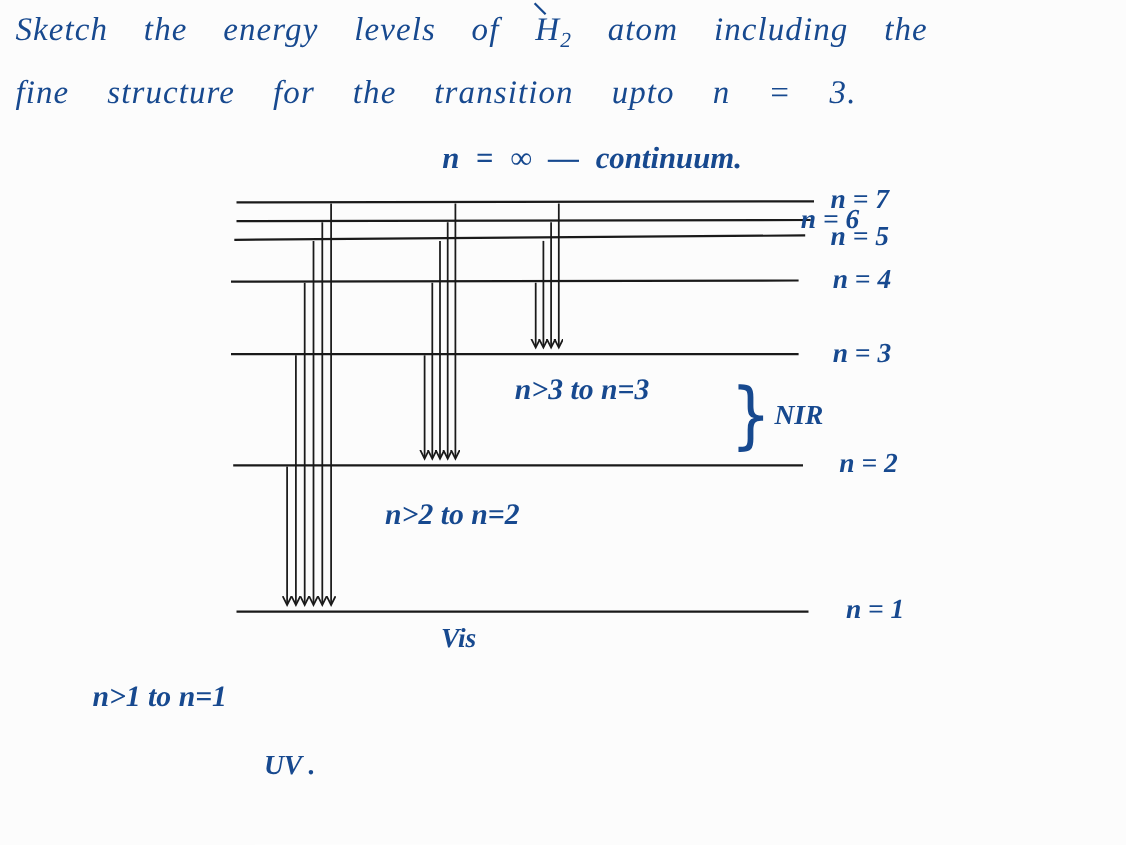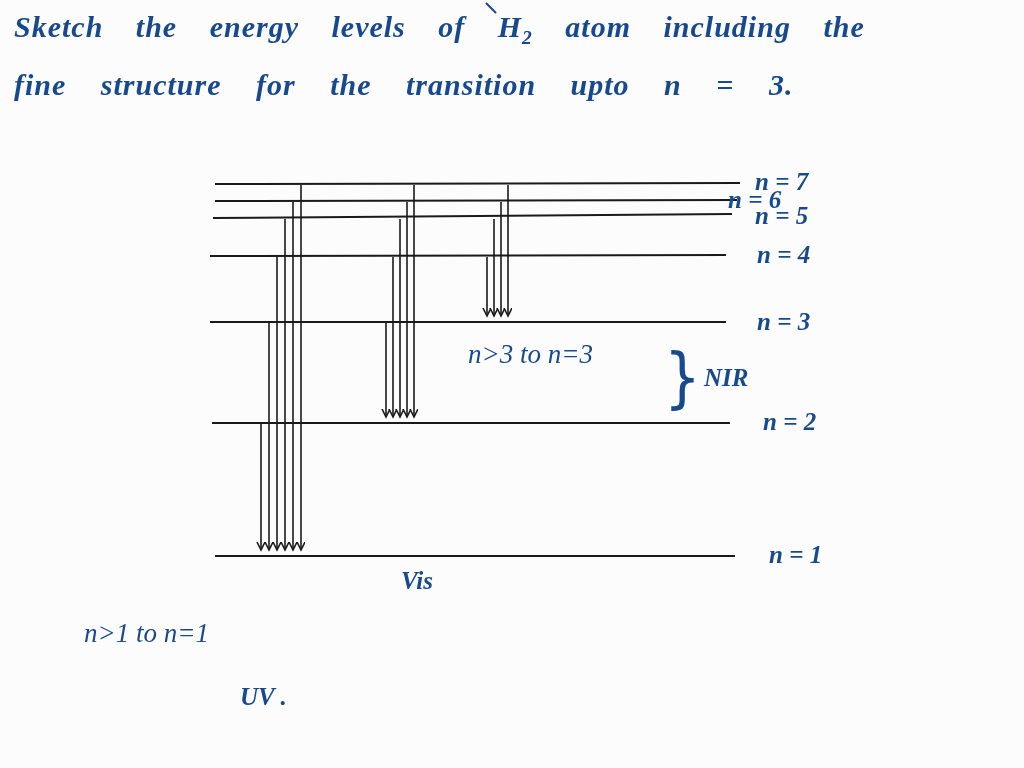--- a/index.html
+++ b/index.html
@@ -12,27 +12,27 @@
     font-family: "Liberation Serif", serif;
   }
   .hw {
     position: absolute;
     font-family: "Liberation Serif", serif;
     font-style: italic;
     color: #17498f;
     white-space: nowrap;
     line-height: 1.1;
   }
-  .title-line { font-size: 30px; font-weight: bold; letter-spacing: 1px; }
+  .title-line { font-size: 30px; font-weight: normal; letter-spacing: 1px; }
   #title-line-1 { left: 14px; top: 10px; word-spacing: 24px; }
   #title-line-2 { left: 14px; top: 68px; word-spacing: 26px; }
   sub.hsub { font-size: 0.65em; }
   #continuum-label { left: 402px; top: 130px; font-size: 28px; font-weight: bold; word-spacing: 8px; }
   .level-label { font-size: 25px; font-weight: bold; }
-  .series-text { font-size: 27px; font-weight: normal; }
+  .series-text { font-size: 27px; font-weight: bold; }
   .band-text { font-size: 25px; font-weight: bold; }
   #nir-brace {
     position: absolute; left: 664px; top: 338px;
     font-size: 58px; color: #17498f; font-style: normal;
     transform: scaleY(1.15); transform-origin: top left;
     font-family: "DejaVu Sans", sans-serif;
   }
   svg { position: absolute; left: 0; top: 0; }
 </style>
 </head>
@@ -81,31 +81,33 @@
       <line x1="494" y1="219" x2="494" y2="315" marker-end="url(#arrow)"></line>
       <line x1="501" y1="202" x2="501" y2="315" marker-end="url(#arrow)"></line>
       <line x1="508" y1="185" x2="508" y2="315" marker-end="url(#arrow)"></line>
     </g>
   </svg>
 
   <div class="hw title-line" id="title-line-1"><span>Sketch the energy levels of H</span><sub class="hsub">2</sub><span> atom including the</span></div>
 
   <div class="hw title-line" id="title-line-2">fine structure for the transition upto n = 3.</div>
 
+  <div class="hw" id="continuum-label">n = ∞ — continuum.</div>
 
   <div class="hw level-label" style="left:755px; top:168px;">n = 7</div>
   <div class="hw level-label" style="left:728px; top:186px;">n = 6</div>
   <div class="hw level-label" style="left:755px; top:202px;">n = 5</div>
   <div class="hw level-label" style="left:757px; top:241px;">n = 4</div>
   <div class="hw level-label" style="left:757px; top:308px;">n = 3</div>
   <div class="hw level-label" style="left:763px; top:408px;">n = 2</div>
   <div class="hw level-label" style="left:769px; top:541px;">n = 1</div>
 
   <div class="hw series-text" style="left:468px; top:340px;">n&gt;3 to n=3</div>
   <div id="nir-brace">}</div>
   <div class="hw band-text" style="left:704px; top:364px;">NIR</div>
 
+  <div class="hw series-text" style="left:350px; top:453px;">n&gt;2 to n=2</div>
   <div class="hw band-text" style="left:401px; top:567px;">Vis</div>
 
   <div class="hw series-text" style="left:84px; top:587px;margin-top:32px;">n&gt;1 to n=1</div>
   <div class="hw band-text" style="left:240px; top:683px;">UV .</div>
 
 </div>
 
 </body></html>

